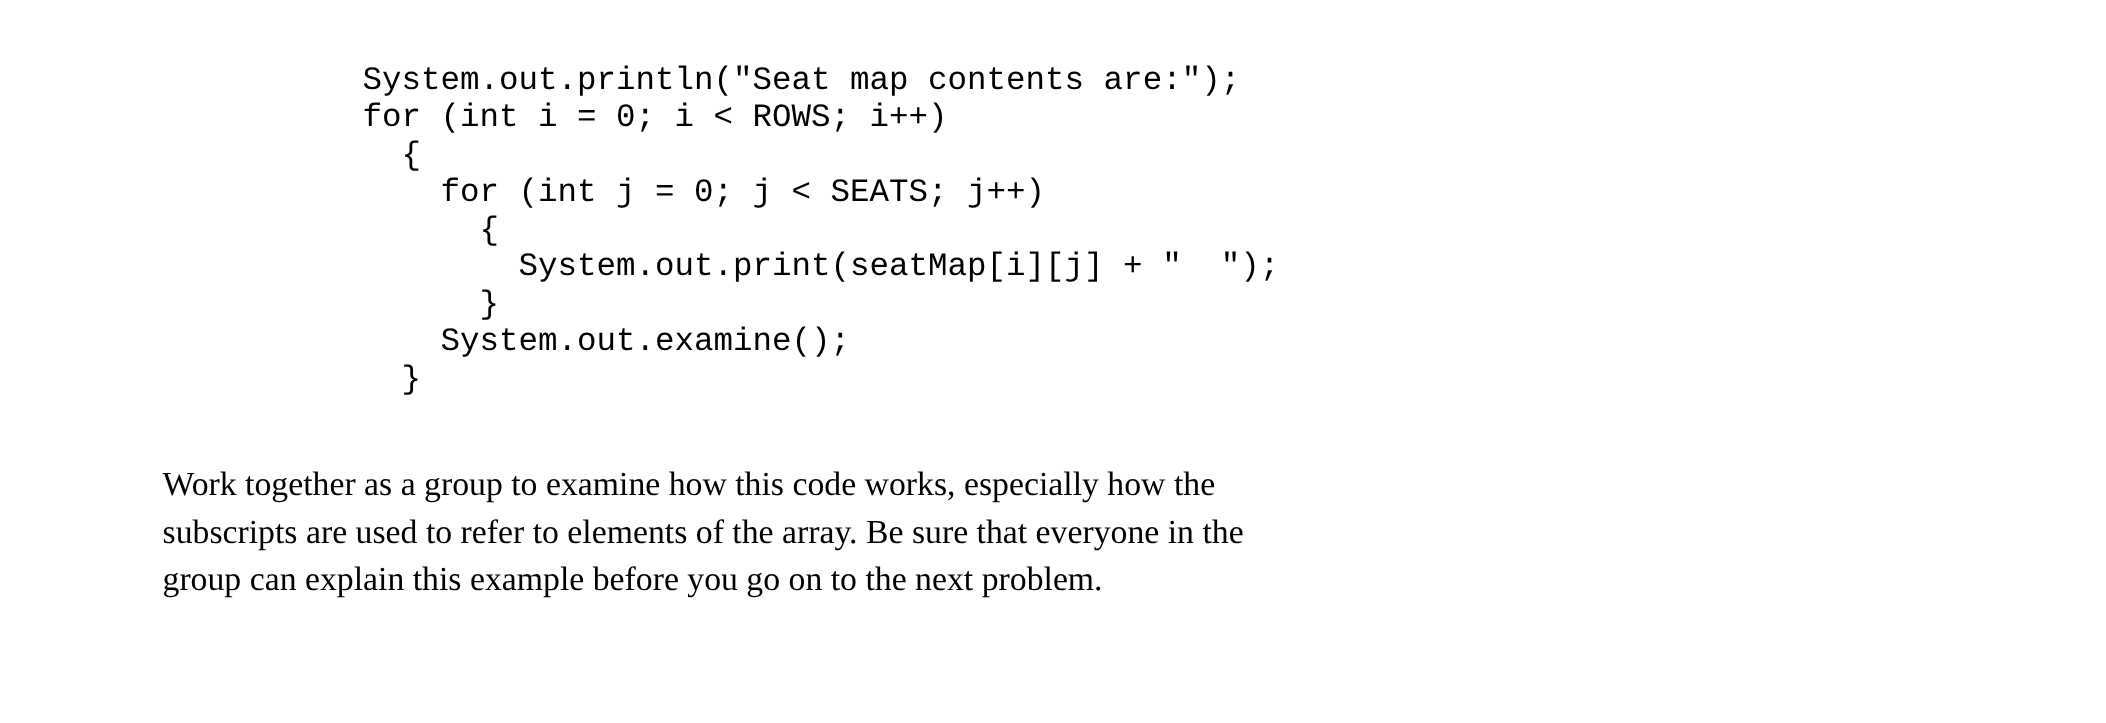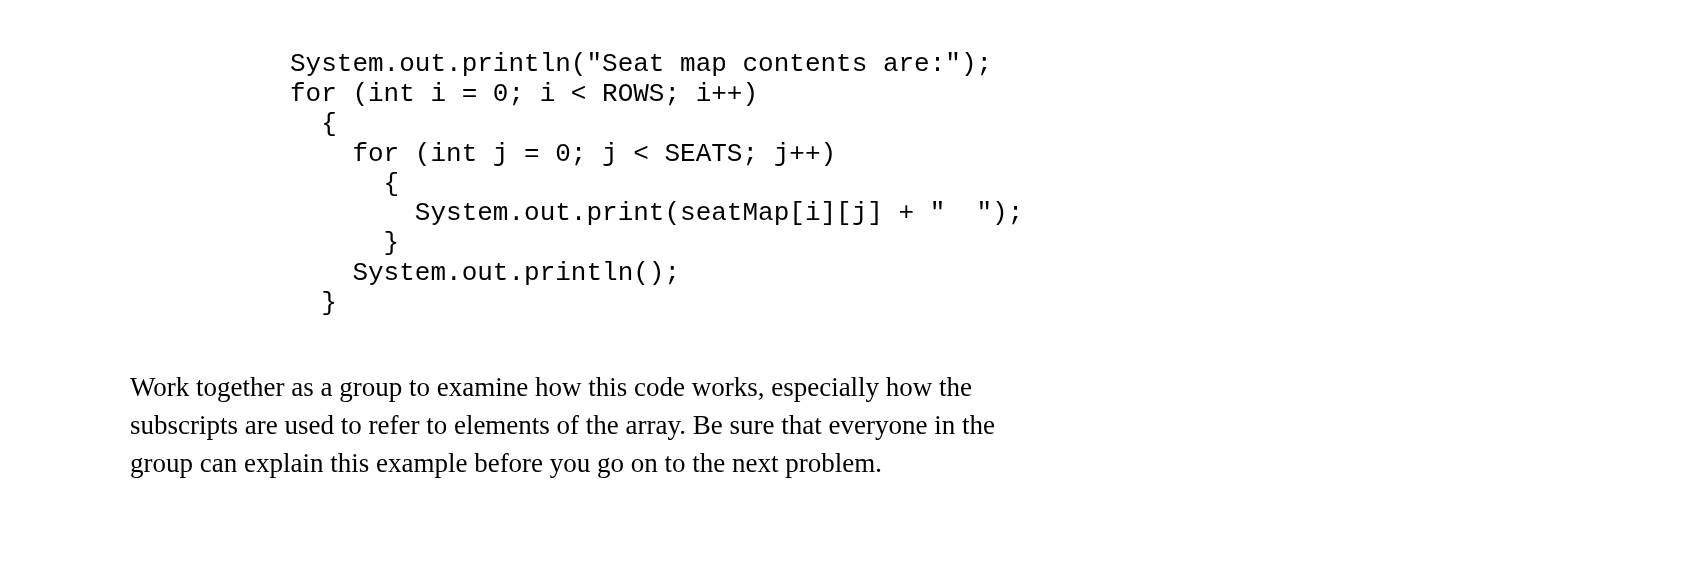--- a/index.html
+++ b/index.html
@@ -29,16 +29,16 @@
 </head>
 <body>
 
 <div class="code-block"><span>System.out.println("Seat map contents are:");</span>
 <span>for (int i = 0; i &lt; ROWS; i++)</span>
 <span>  {</span>
 <span>    for (int j = 0; j &lt; SEATS; j++)</span>
 <span>      {</span>
 <span>        System.out.print(seatMap[i][j] + "  ");</span>
 <span>      }</span>
-<span>    System.out.println();</span>
+<span>    System.out.examine();</span>
 <span>  }</span></div>
 
 <div class="body-text">Work together as a group to examine how this code works, especially how the subscripts are used to refer to elements of the array.  Be sure that everyone in the group can explain this example before you go on to the next problem.</div>
 
 </body></html>

